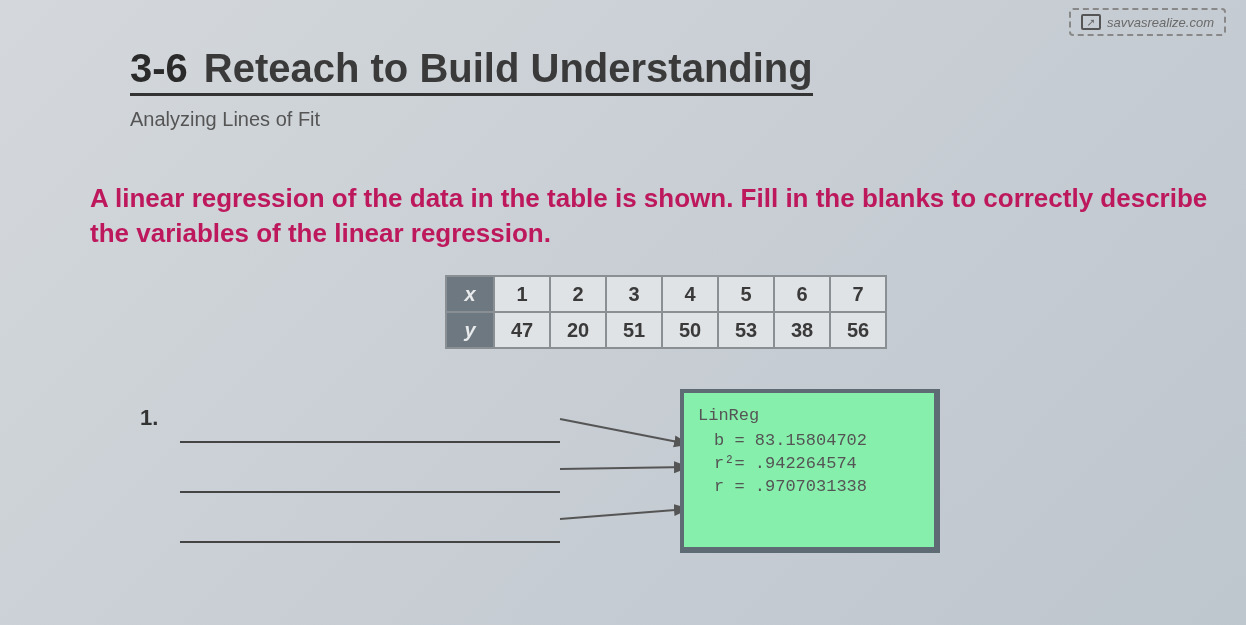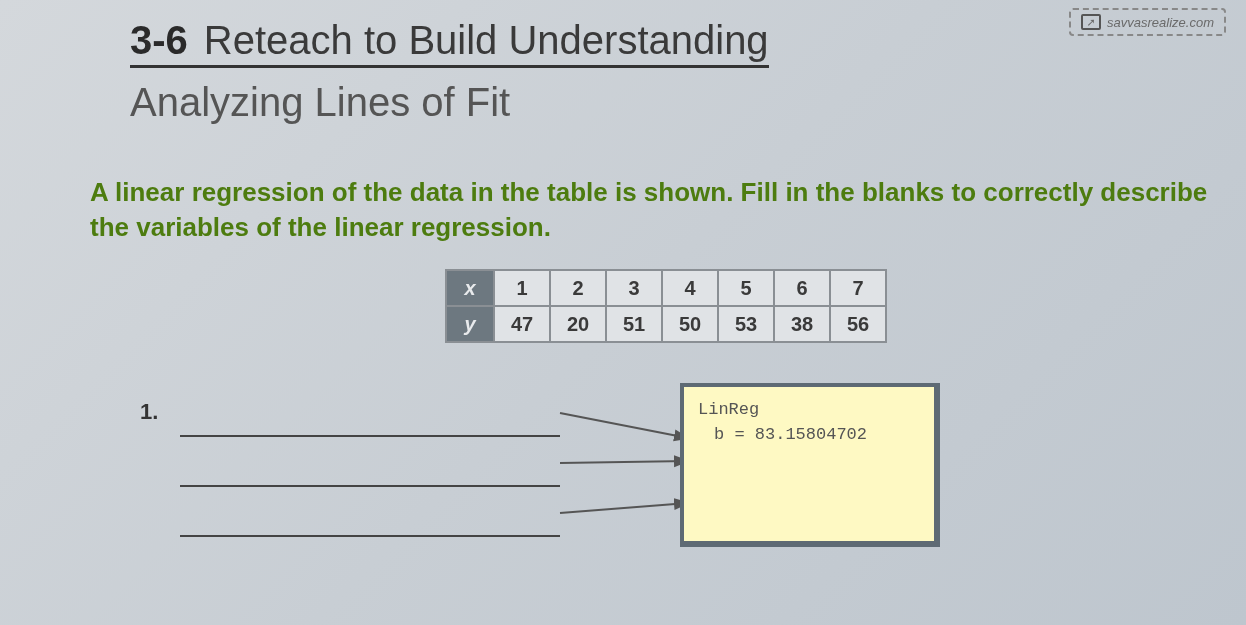--- a/index.html
+++ b/index.html
@@ -31,51 +31,52 @@
     border: 2px solid #555;
     border-radius: 2px;
     display: flex;
     align-items: center;
     justify-content: center;
     font-size: 11px;
     font-style: normal;
   }
   .content {
     padding: 18px 44px 0 130px;
+    margin-top: 28px;
   }
   .title-row {
     display: flex;
     align-items: baseline;
     gap: 16px;
     border-bottom: 3px solid #333;
     padding-bottom: 2px;
     width: fit-content;
   }
   .sec-num {
     font-size: 40px;
     font-weight: 800;
     color: #2a2a2a;
   }
   .sec-title {
     font-size: 40px;
-    font-weight: 400;
+    font-weight: 700;
     color: #3a3a3a;
   }
   .subtitle {
     margin-top: 12px;
-    font-size: 40px;
+    font-size: 20px;
     color: #555;
     margin-left: 0;
     padding-left: 0;
   }
   .prompt {
     margin-top: 50px;
     font-size: 26px;
     font-weight: 700;
-    color: #4d7c0f;
+    color: #be185d;
     line-height: 1.35;
     margin-left: -40px;
     margin-right: -40px;
   }
   .table-wrap {
     margin-top: 24px;
     display: flex;
     justify-content: center;
   }
   table.data {
@@ -120,21 +121,21 @@
     height: 36px;
     border-bottom: 2px solid #444;
     margin-bottom: 14px;
   }
   .calc {
     position: absolute;
     left: 550px;
     top: 0;
     width: 260px;
     height: 164px;
-    background: #fef9c3;
+    background: #86efac;
     border: 4px solid #5e6a74;
     border-right-width: 6px;
     border-bottom-width: 6px;
     padding: 12px 14px;
     font-family: "Courier New", monospace;
     font-size: 17px;
     color: #555;
     line-height: 1.35;
   }
   .calc .linreg-title { font-weight: 400; margin-bottom: 2px; }
@@ -208,16 +209,18 @@
         </marker>
       </defs>
       <line x1="10" y1="30" x2="138" y2="55" stroke="#555" stroke-width="2" marker-end="url(#ah)"></line>
       <line x1="10" y1="80" x2="138" y2="78" stroke="#555" stroke-width="2" marker-end="url(#ah)"></line>
       <line x1="10" y1="130" x2="138" y2="120" stroke="#555" stroke-width="2" marker-end="url(#ah)"></line>
     </svg>
 
     <div class="calc">
       <div class="linreg-title">LinReg</div>
       <div class="eq">b = 83.15804702</div>
+      <div class="eq">r²= .942264574</div>
+      <div class="eq">r = .9707031338</div>
     </div>
   </div>
 
 </div>
 
 </body></html>

